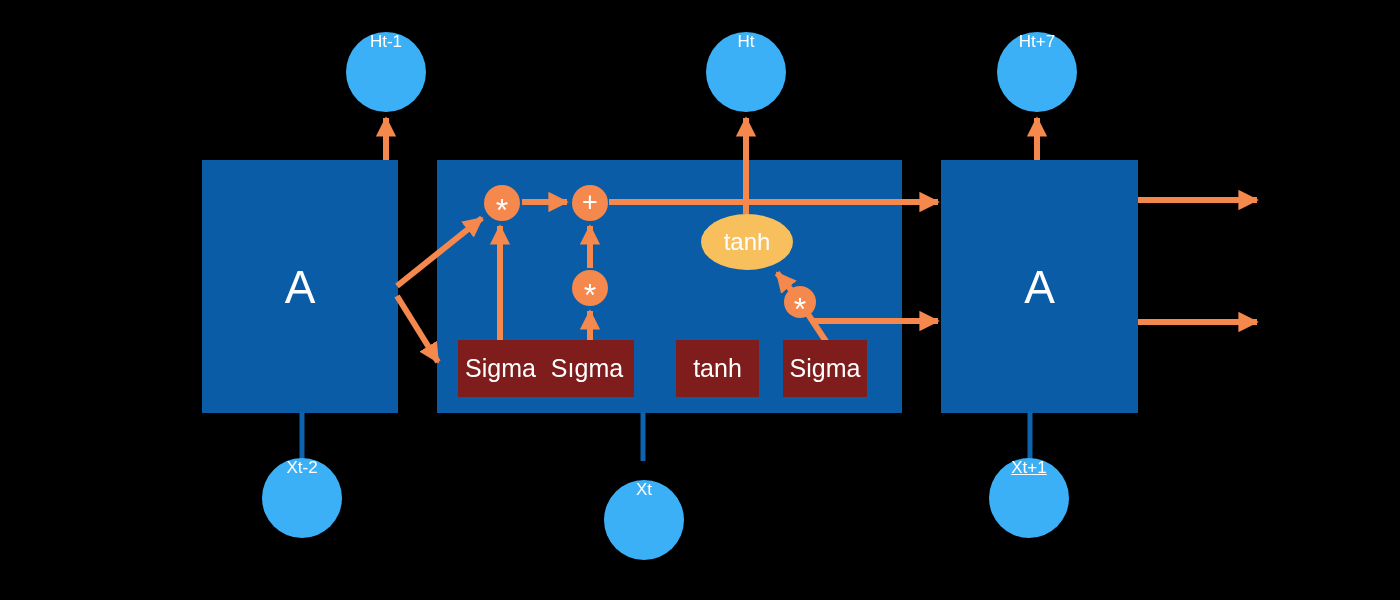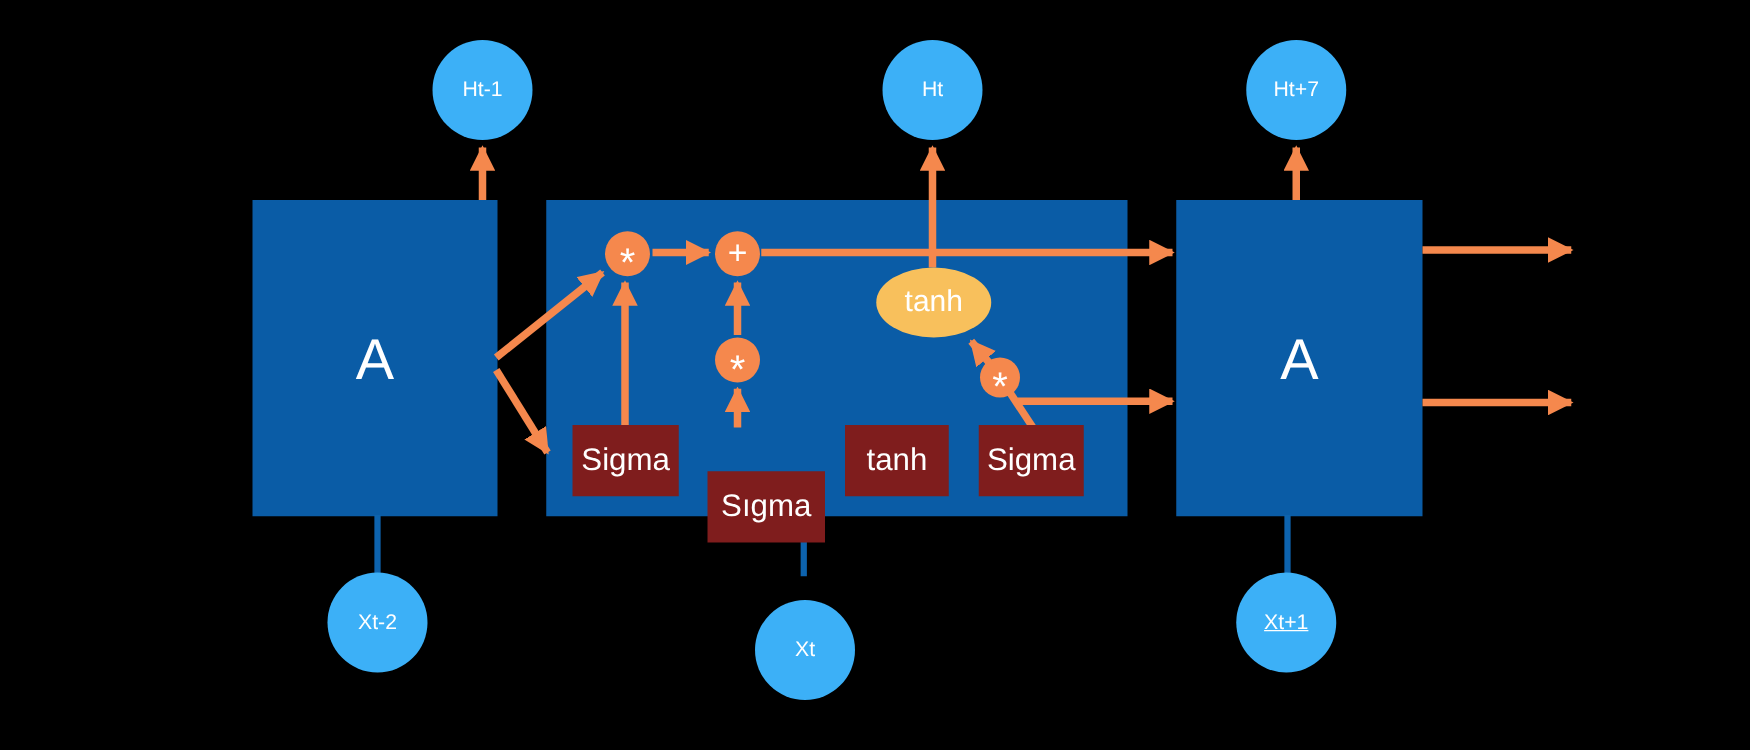--- a/index.html
+++ b/index.html
@@ -40,21 +40,21 @@
   #block-middle { left: 437px; top: 160px; width: 465px; height: 253px; }
   #block-right  { left: 941px; top: 160px; width: 197px; height: 253px; }
 
   .state-node {
     position: absolute;
     width: 80px; height: 80px;
     border-radius: 50%;
     background: #3CB0F7;
     color: #FFFFFF;
     display: flex;
-    align-items: center;
+    align-items: flex-start;
     justify-content: center;
     font-size: 17px;
     z-index: 3;
   }
   #node-ht-1 { left: 346px; top: 32px; }
   #node-ht   { left: 706px; top: 32px; }
   #node-ht1  { left: 997px; top: 32px; }
   #node-xt-1 { left: 262px; top: 458px; }
   #node-xt   { left: 604px; top: 480px; }
   #node-xt1  { left: 989px; top: 458px; text-decoration: underline; }
@@ -106,21 +106,21 @@
     height: 57px;
     background: #7f1d1d;
     color: #FFFFFF;
     display: flex;
     align-items: center;
     justify-content: center;
     font-size: 25px;
     z-index: 3;
   }
   #gate-1 { left: 458px; width: 85px; }
-  #gate-2 { left: 566px; width: 94px; margin-top: 37px; }
+  #gate-2 { left: 540px; width: 94px; }
   #gate-3 { left: 676px; width: 83px; }
   #gate-4 { left: 783px; width: 84px; }
 </style>
 </head>
 <body>
 
 <div id="stage">
 
   <div class="block" id="block-left">
     <span class="block-label">A</span>

